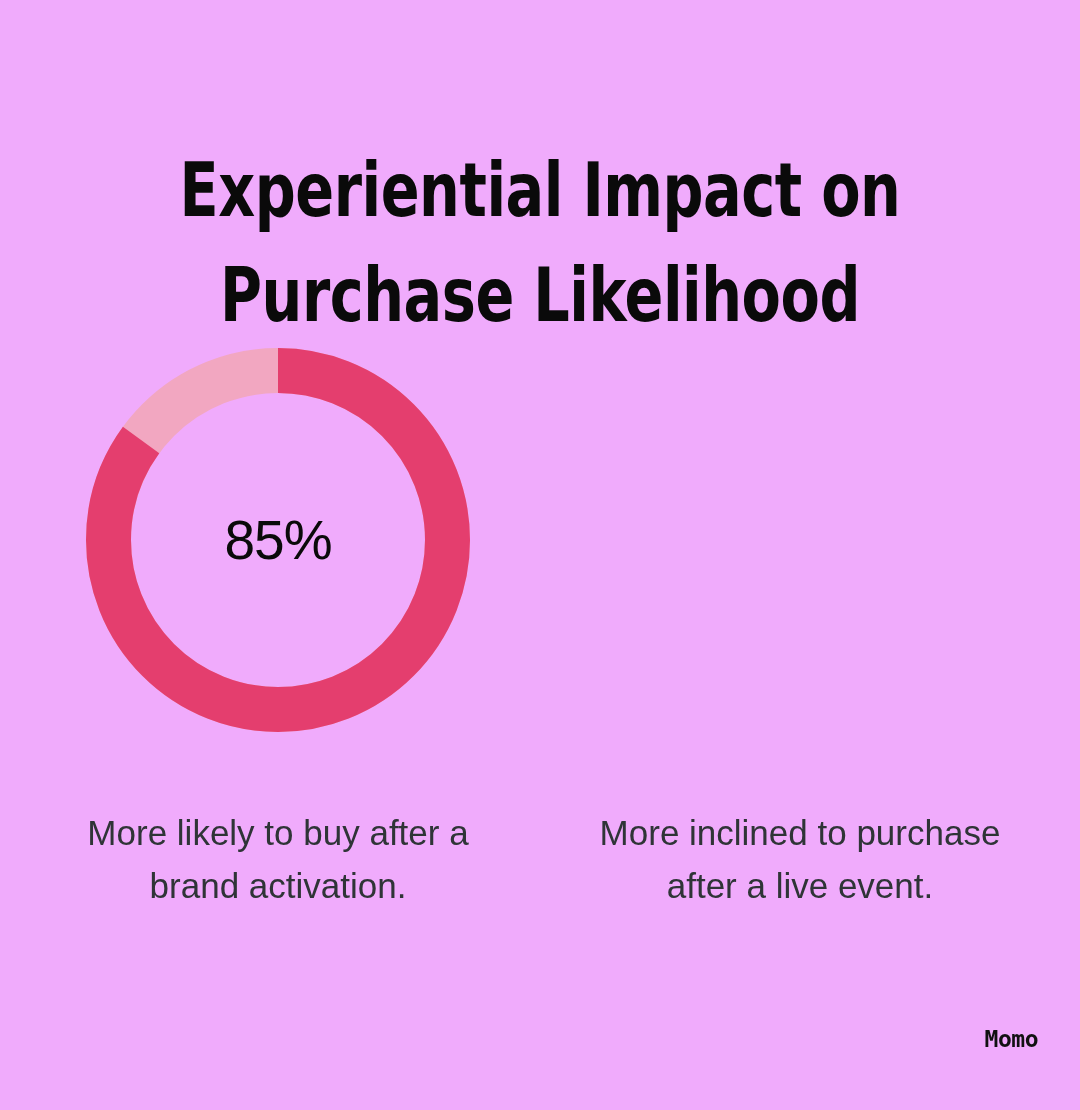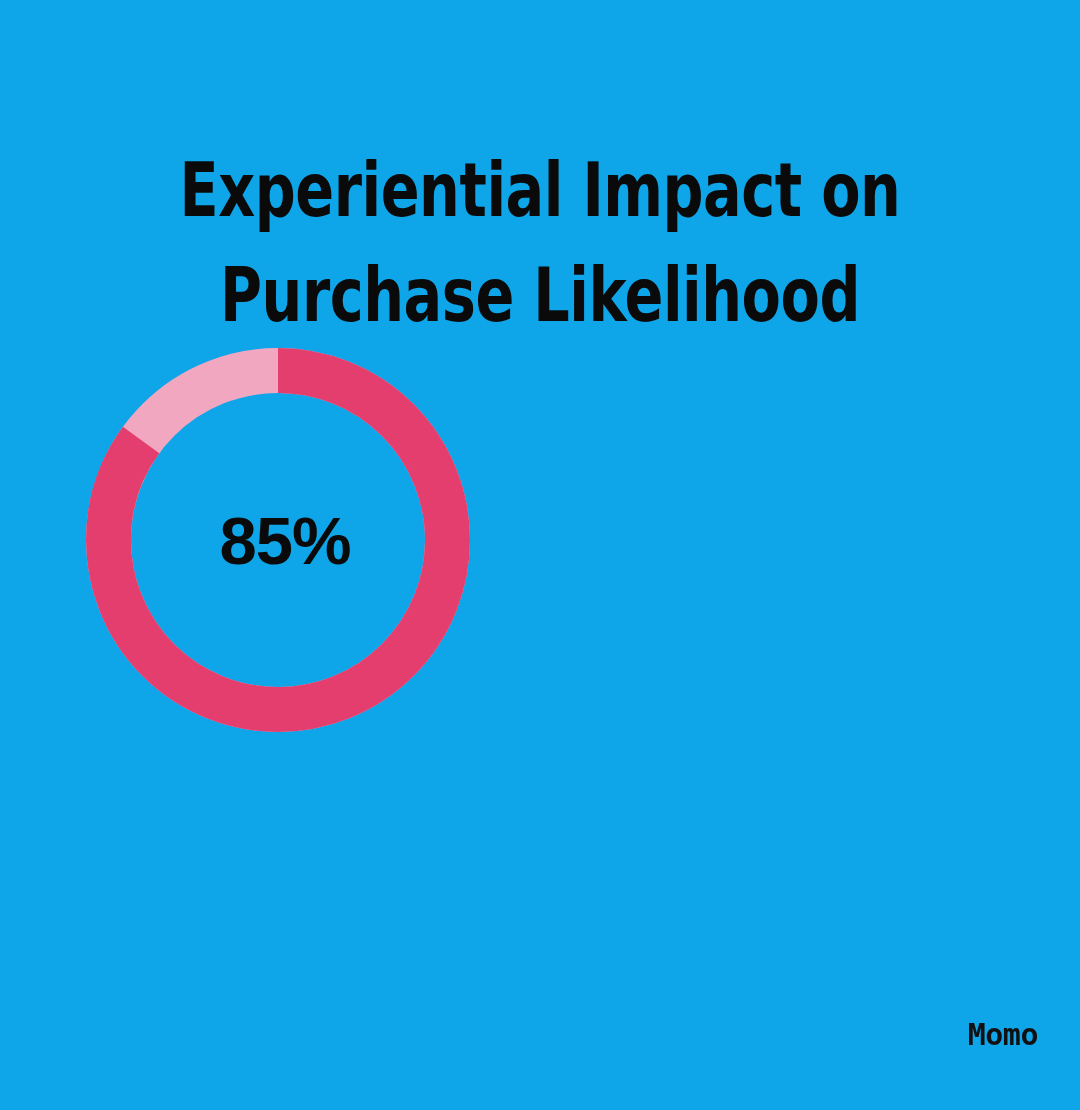--- a/index.html
+++ b/index.html
@@ -59,30 +59,30 @@
   .donut-block.right { left: 608px; }
 
   .donut-svg {
     display: block;
     width: 384px;
     height: 384px;
   }
 
   .donut-value {
     position: absolute;
-    left: 7px;
+    left: 0;
     top: 0;
     width: 384px;
     height: 384px;
     display: flex;
     align-items: center;
     justify-content: center;
     font-family: "Liberation Sans", sans-serif;
-    font-weight: 700;
-    font-size: 67px;
+    font-weight: 400;
+    font-size: 55px;
     color: #0a0a0a;
     letter-spacing: -1px;
     pointer-events: none;
   }
 
   
   #caption-row {
     position: absolute;
     left: 0;
     top: 772px;
@@ -104,42 +104,48 @@
   .caption.left  { left: 28px;  }
   .caption.right { left: 550px; }
 
   
   #watermark {
     position: absolute;
     right: 42px;
     bottom: 58px;
     font-family: "DejaVu Sans Mono", "Liberation Mono", monospace;
     font-weight: 700;
-    font-size: 30px;
+    font-size: 23px;
     color: #111111;
     letter-spacing: -0.5px;
   }
 </style>
 </head>
 <body>
 
-<div id="canvas" style="background: #0ea5e9;">
+<div id="canvas" style="background: #f0abfc;">
 
   <h1 id="title">Experiential Impact on
 Purchase Likelihood</h1>
 
   <div id="donut-row">
 
     <div class="donut-block left">
       <svg class="donut-svg" viewBox="0 0 384 384">
         <circle cx="192" cy="192" r="169.5" fill="none" stroke-width="45" id="track-0" stroke="#f2a7c1"></circle>
         <circle cx="192" cy="192" r="169.5" fill="none" stroke-width="45" stroke-linecap="butt" transform="rotate(-90 192 192)" id="fill-0" stroke="#e43e6e" stroke-dasharray="905.2499231318988 159.74998643504102" stroke-dashoffset="0"></circle>
       </svg>
       <div class="donut-value">85%</div>
     </div>
 
 
   </div>
 
+  <div id="caption-row">
+    <p class="caption left">More likely to buy after a
+brand activation.</p>
+    <p class="caption right">More inclined to purchase
+after a live event.</p>
+  </div>
 
   <div id="watermark">Momo</div>
 
 </div>
 
 </body></html>

